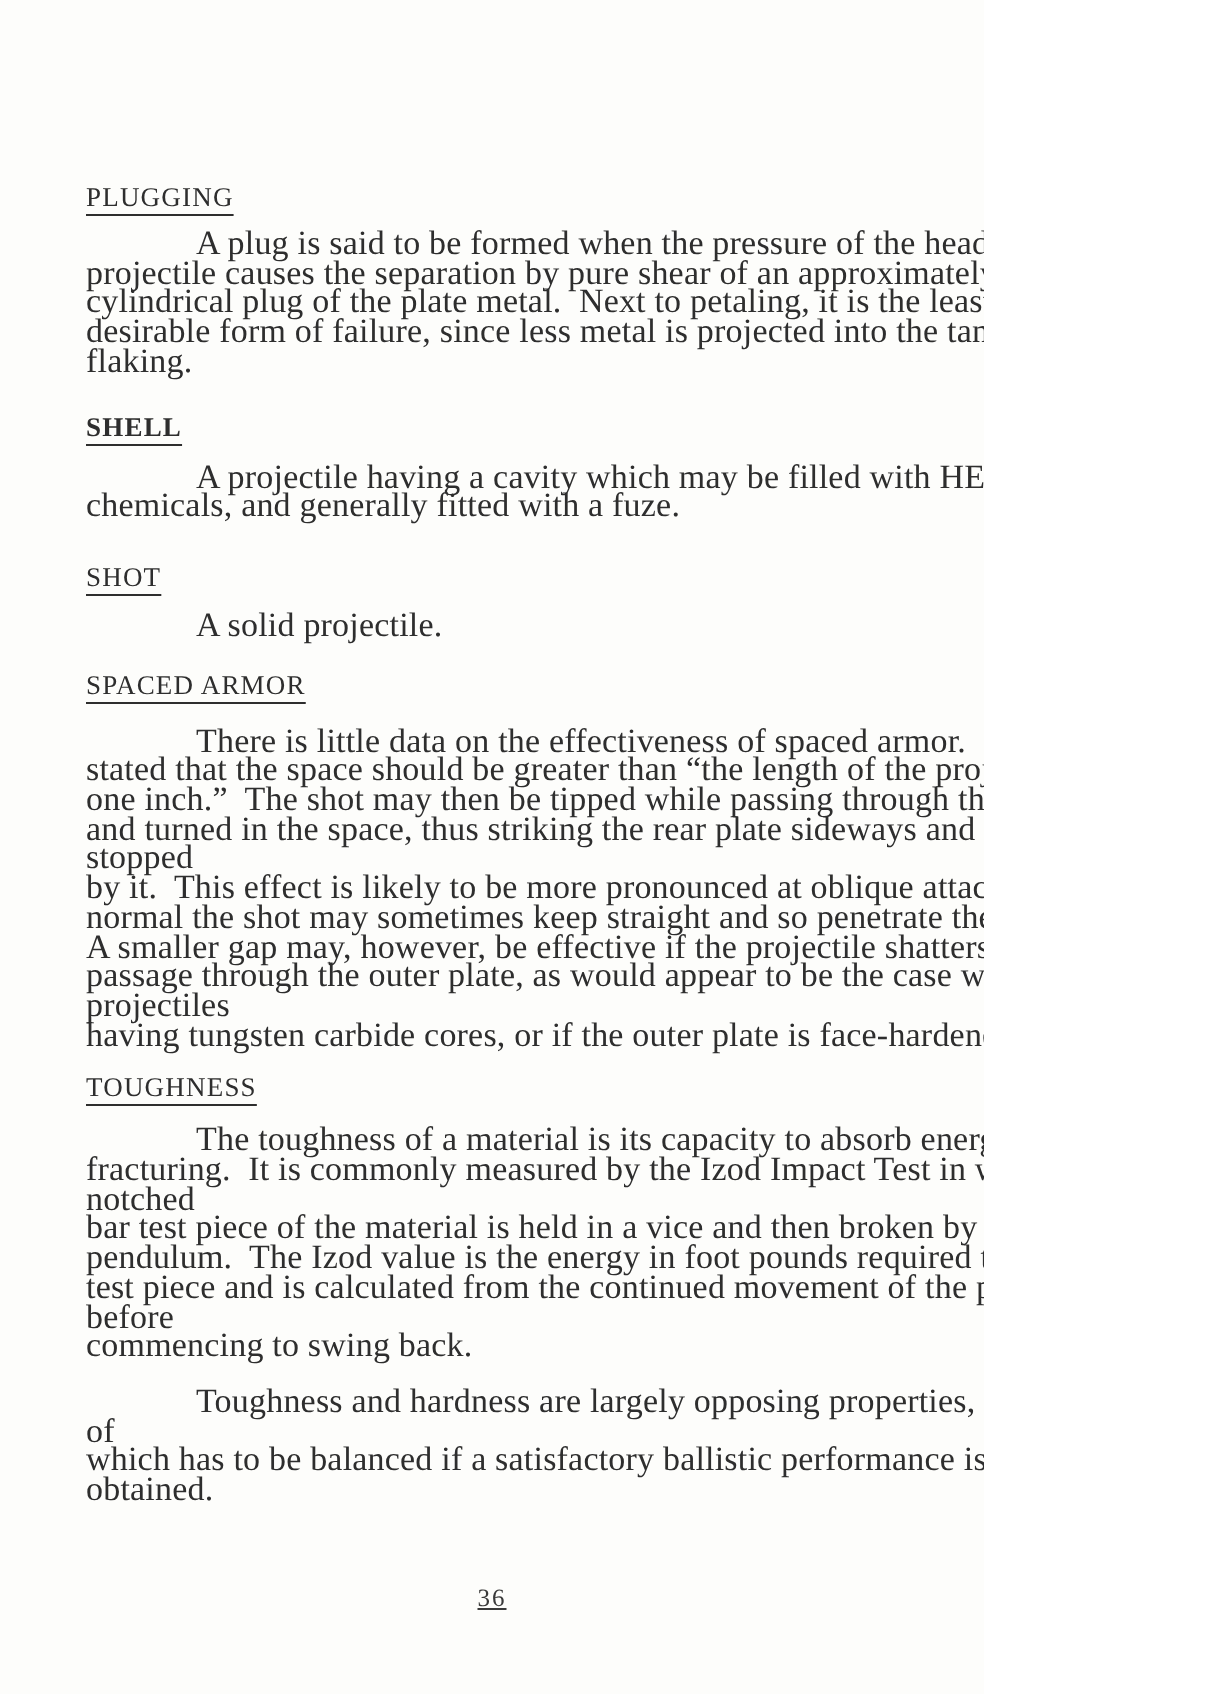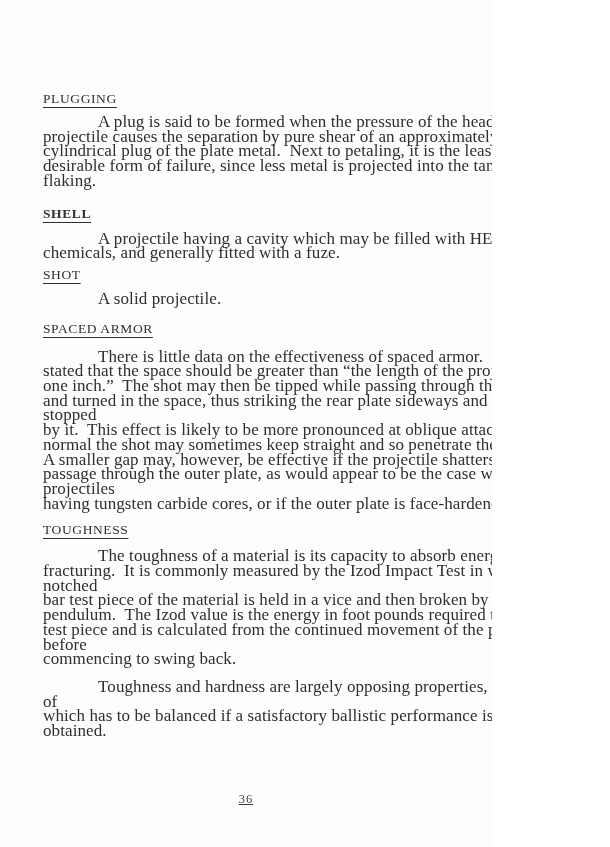--- a/index.html
+++ b/index.html
@@ -38,21 +38,21 @@
     line-height: 14.7px;
     margin: 0;
     white-space: pre-wrap;
     text-indent: 55px;
     letter-spacing: 0.1px;
   }
   
   #p-plugging     { margin-top: 9px; }
   #h-shell        { margin-top: 17px; font-weight: bold; }
   #p-shell        { margin-top: 11px; }
-  #h-shot         { margin-top: 6px; }
+  #h-shot         { margin-top: 20px; }
   #p-shot         { margin-top: 10px; }
   #h-spaced       { margin-top: 14px; text-decoration: underline; }
   #p-spaced-1     { margin-top: 10px; }
   #p-spaced-2     { margin-top: 14px; }
   #h-toughness    { margin-top: 11px; }
   #p-toughness-1  { margin-top: 12px; }
   #p-toughness-2  { margin-top: 13px; }
   .page-number {
     position: absolute;
     left: 0;

